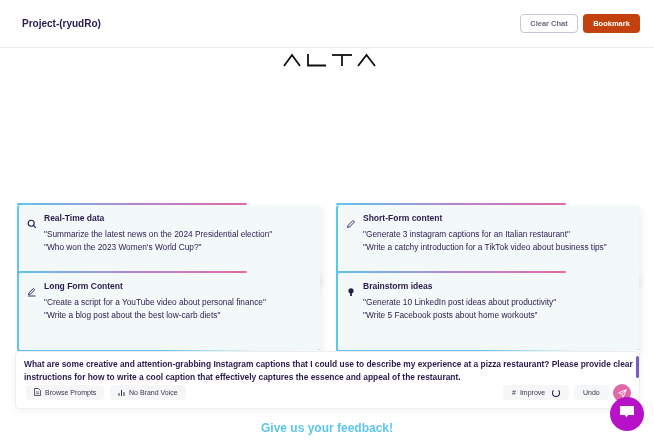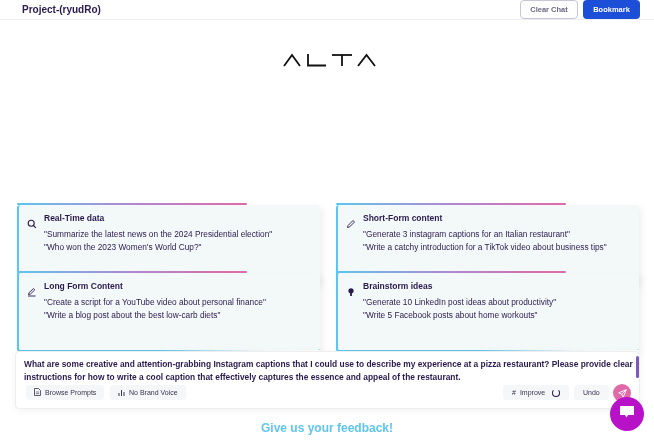--- a/index.html
+++ b/index.html
@@ -1,32 +1,32 @@
 <!DOCTYPE html>
 <html><head>
 <meta charset="utf-8">
 <style>
   * { box-sizing: border-box; margin: 0; padding: 0; }
   html, body { width: 654px; height: 441px; overflow: hidden; background: #ffffff; }
   body { font-family: "Liberation Sans", sans-serif; color: #2a1a4e; position: relative; }
 
   .header {
-    position: absolute; left: 0; top: 0; width: 654px; height: 20px;
+    position: absolute; left: 0; top: 0; width: 654px; height: 48px;
     border-bottom: 1px solid #eeeeee;
     display: flex; align-items: center; justify-content: space-between;
     padding: 0 14px 0 22px;
   }
   .project-title { font-size: 10px; font-weight: bold; color: #2a1a4e; }
   .header-actions { display: flex; gap: 5px; padding-left: 29px; }
   .btn {
     height: 19px; border-radius: 4px; font-size: 7.5px; font-weight: bold;
     display: flex; align-items: center; justify-content: center; cursor: pointer;
   }
   .btn-outline { width: 58px; border: 1px solid #c9c4d6; color: #6b6880; background: #fff; }
-  .btn-primary { background: #1d4ed8; color: #ffffff; border: none; }
+  .btn-primary { background: #c2410c; color: #ffffff; border: none; }
   .btn-bookmark { width: 57px; }
   .btn-new { width: 66px; }
 
   .logo {
     position: absolute; left: 283px; top: 53px; width: 94px; height: 14px;
     display: flex; align-items: center; justify-content: center;
   }
 
   .card {
     position: absolute; width: 303px; height: 79px;

